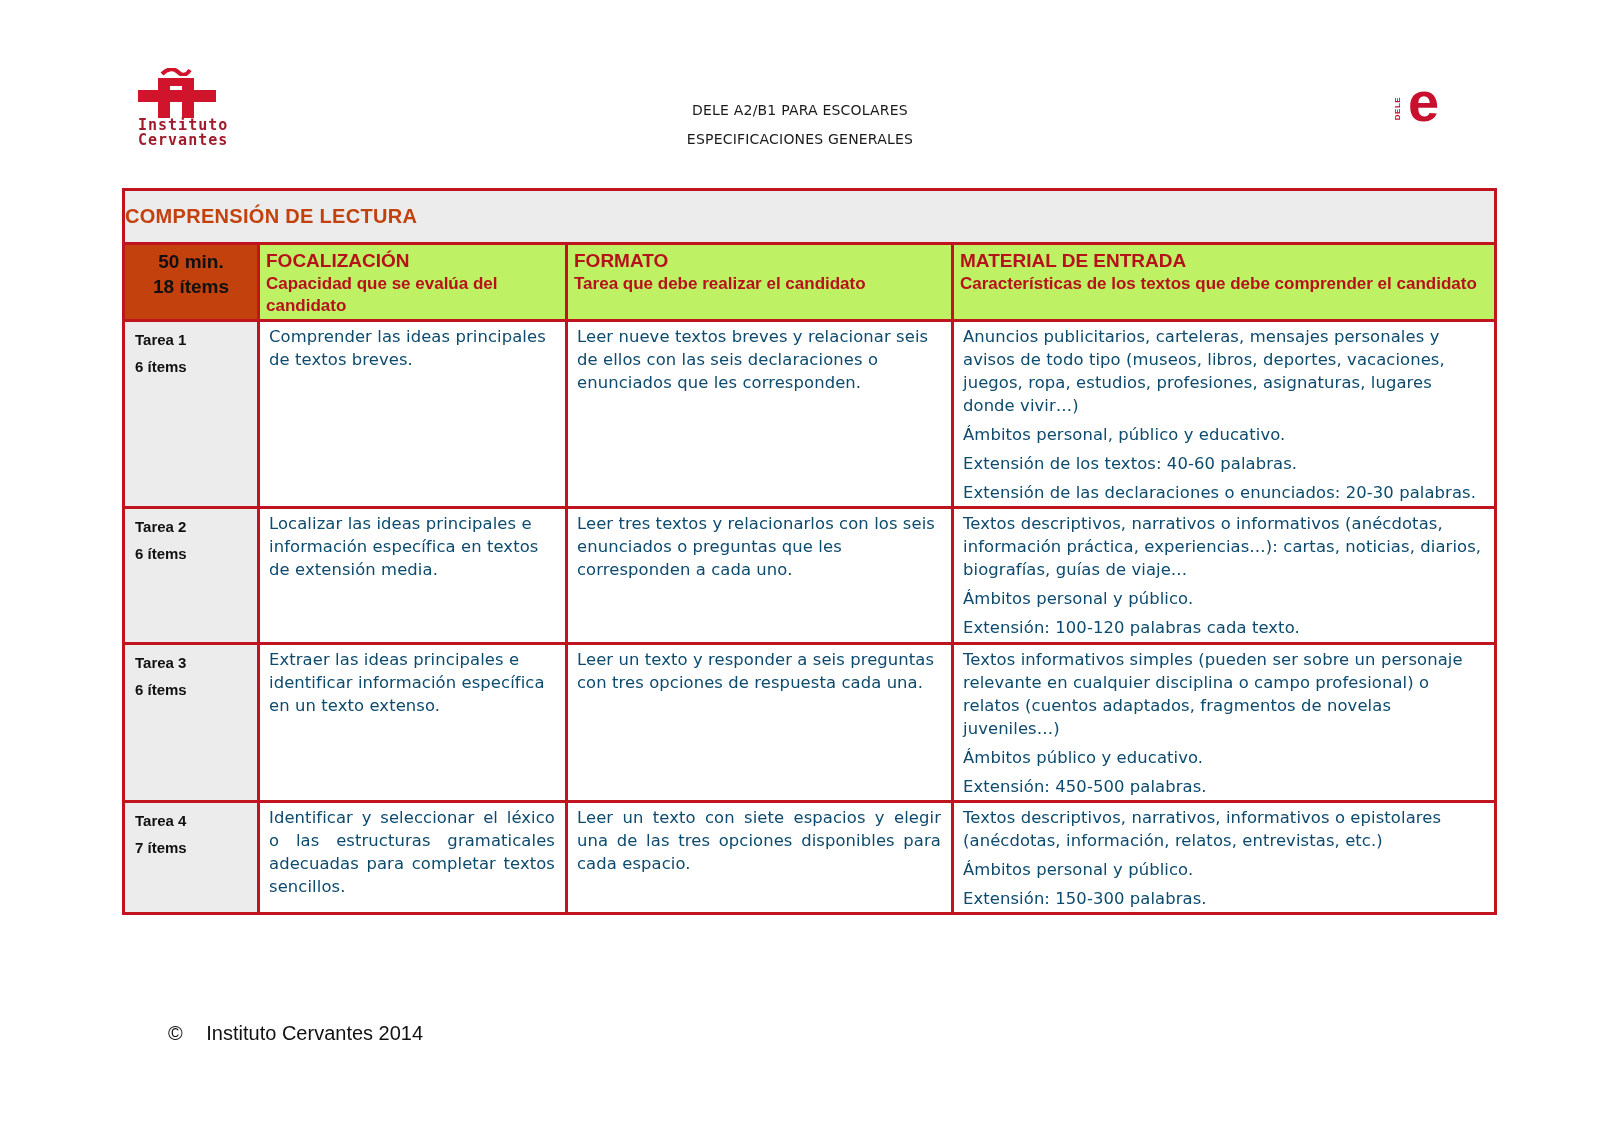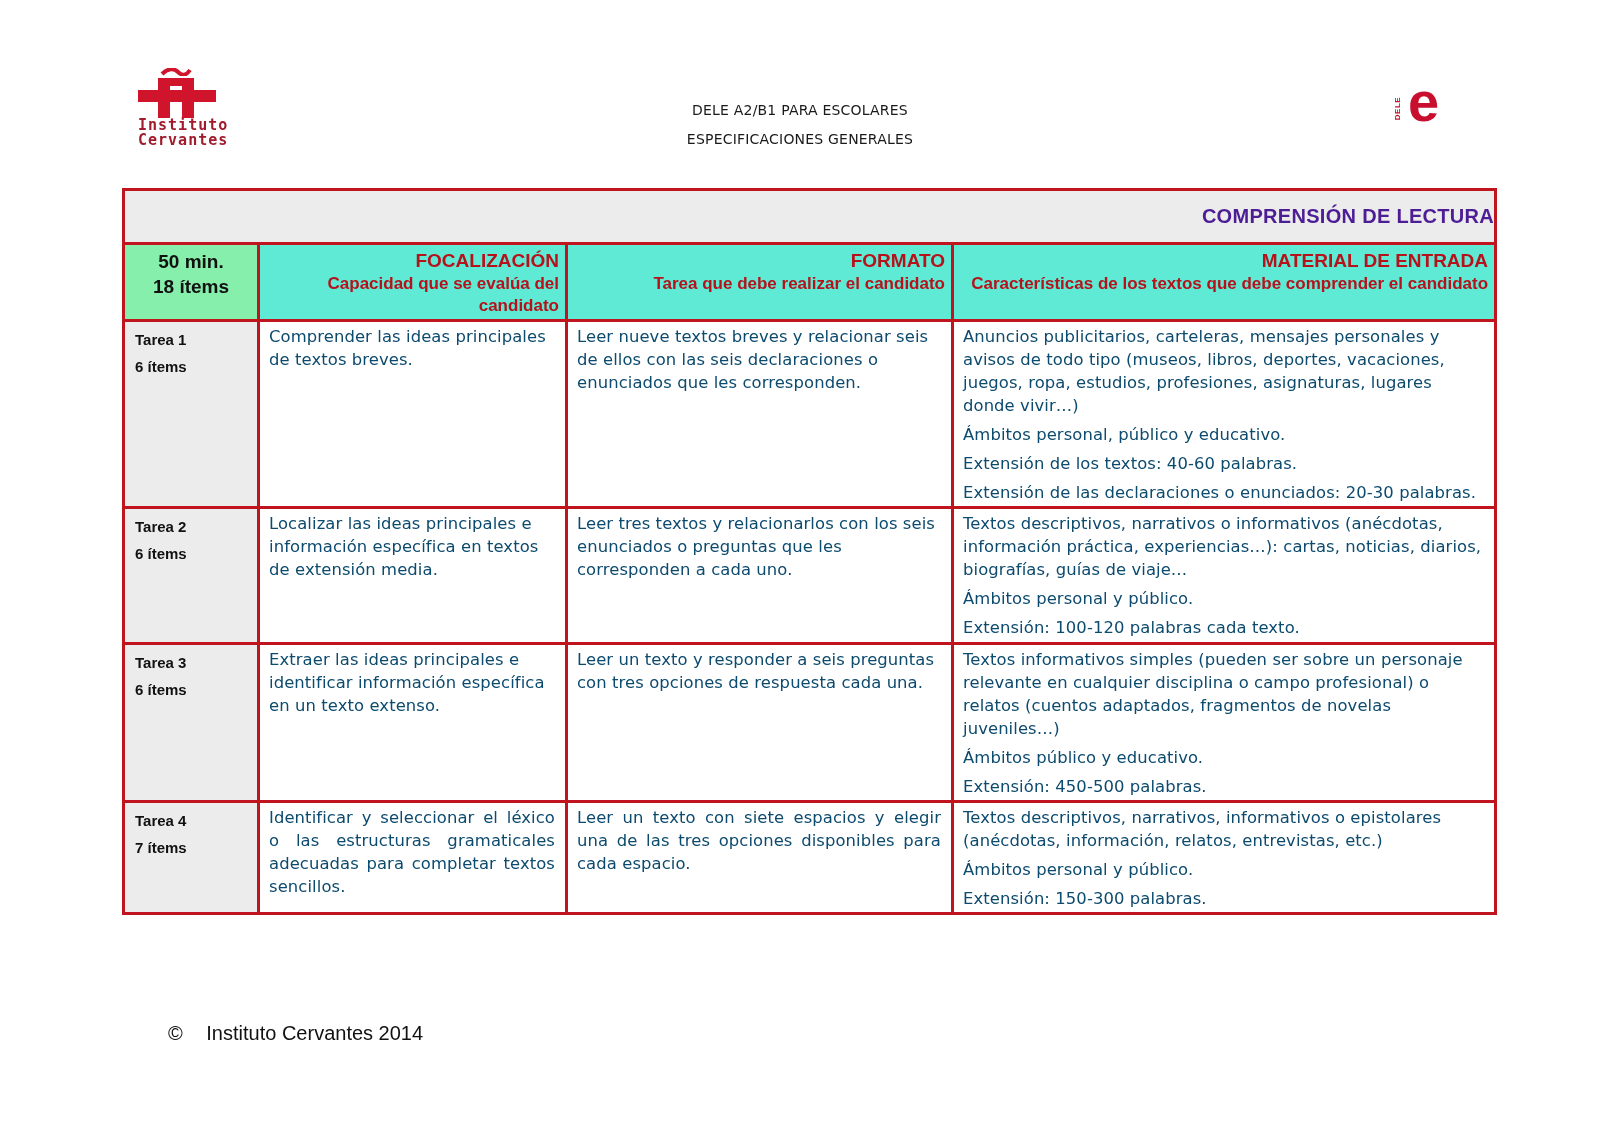--- a/index.html
+++ b/index.html
@@ -14,25 +14,25 @@
 
     .doc-title { position: absolute; left: 560px; top: 96px; width: 480px; text-align: center; font-family: "DejaVu Sans", sans-serif; font-size: 14px; line-height: 29px; color: #1a1a1a; letter-spacing: 0.2px; }
 
     .logo-dele { position: absolute; left: 1398px; top: 84px; width: 60px; height: 50px; }
     .logo-dele .vert { position: absolute; left: 0; top: 8px; width: 10px; height: 34px; background: #fff; }
     .logo-dele .vert span { position: absolute; left: -12px; top: 12px; transform: rotate(-90deg); font-size: 8px; font-weight: bold; color: #c8102e; font-family: "Liberation Sans", sans-serif; letter-spacing: 0.5px; }
     .logo-dele .e { position: absolute; left: 10px; top: -14px; font-family: "Liberation Sans", sans-serif; font-size: 56px; font-weight: bold; color: #c8102e; line-height: 64px; }
 
     table.spec { position: absolute; left: 122px; top: 188px; width: 1372px; border-collapse: collapse; table-layout: fixed; }
     table.spec td, table.spec th { border: 3px solid #c0141f; vertical-align: top; }
-    .sec-title { background: #ececec; height: 54px; text-align: right; vertical-align: middle !important; color: #4c1d95; font-family: "Liberation Sans", sans-serif; font-weight: bold; font-size: 20px; letter-spacing: 0.3px; }
-    .hdr { background: #5eead4; text-align: right; padding: 4px 6px 2px; height: 76px; }
+    .sec-title { background: #ececec; height: 54px; text-align: left; vertical-align: middle !important; color: #c2410c; font-family: "Liberation Sans", sans-serif; font-weight: bold; font-size: 20px; letter-spacing: 0.3px; }
+    .hdr { background: #bef264; text-align: left; padding: 4px 6px 2px; height: 76px; }
     .hdr .h1 { color: #b5121b; font-family: "Liberation Sans", sans-serif; font-weight: bold; font-size: 19px; line-height: 24px; }
     .hdr .h2 { color: #b5121b; font-family: "Liberation Sans", sans-serif; font-weight: bold; font-size: 17px; line-height: 22px; }
-    .hdr-left { background: #86efac; text-align: center; padding: 4px 4px; }
+    .hdr-left { background: #c2410c; text-align: center; padding: 4px 4px; }
     .hdr-left .l { color: #111; font-family: "Liberation Sans", sans-serif; font-weight: bold; font-size: 19px; line-height: 25px; }
 
     .task { background: #ececec; padding: 4px 10px; }
     .task .l { color: #111; font-family: "Liberation Sans", sans-serif; font-weight: bold; font-size: 15px; line-height: 27px; }
     .cell { padding: 3px 10px 2px 9px; font-family: "DejaVu Sans", sans-serif; font-size: 16.4px; line-height: 23px; color: #0c4a6e; letter-spacing: 0.1px; }
     .cell.just { text-align: justify; }
     .cell p { margin-bottom: 6px; }
     .cell p:last-child { margin-bottom: 0; }
 
     .footer { position: absolute; left: 168px; top: 1022px; font-family: "Liberation Sans", sans-serif; font-size: 20px; color: #111; }

